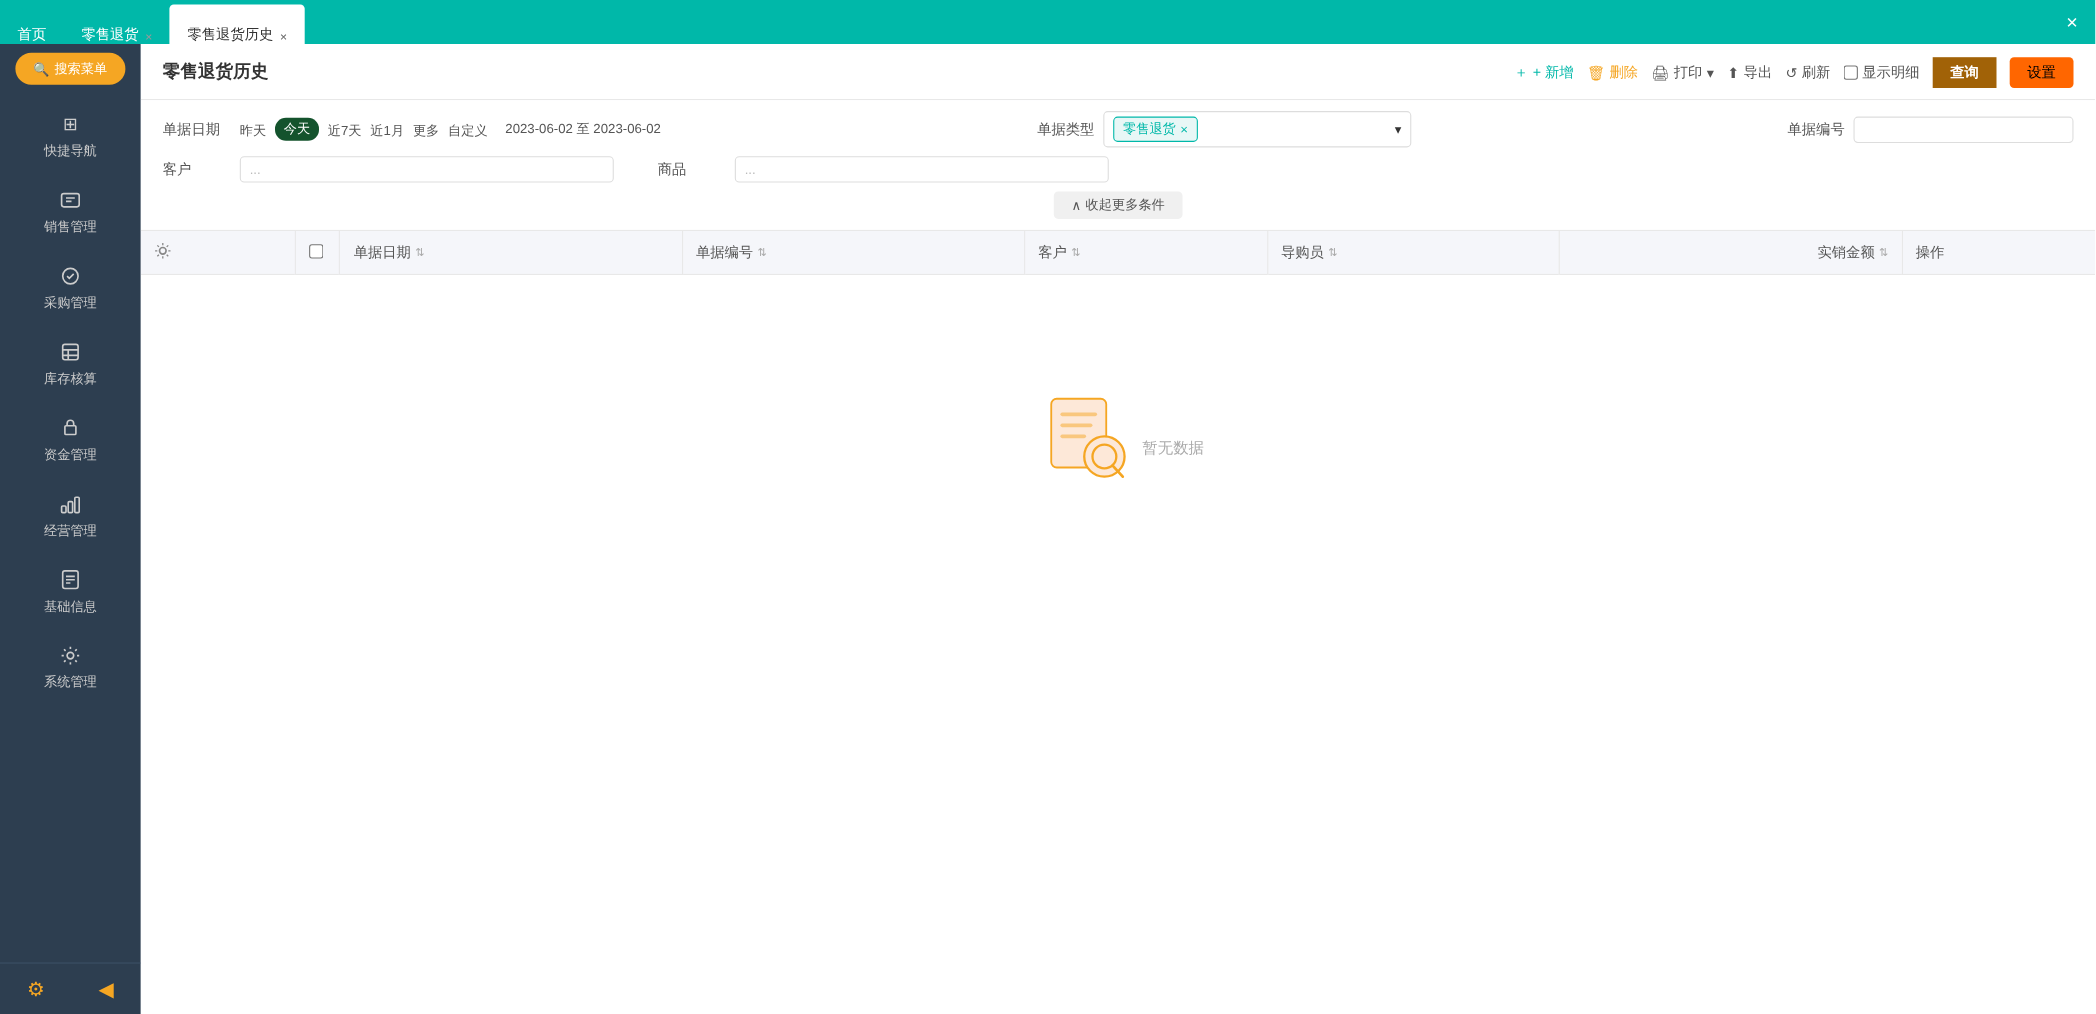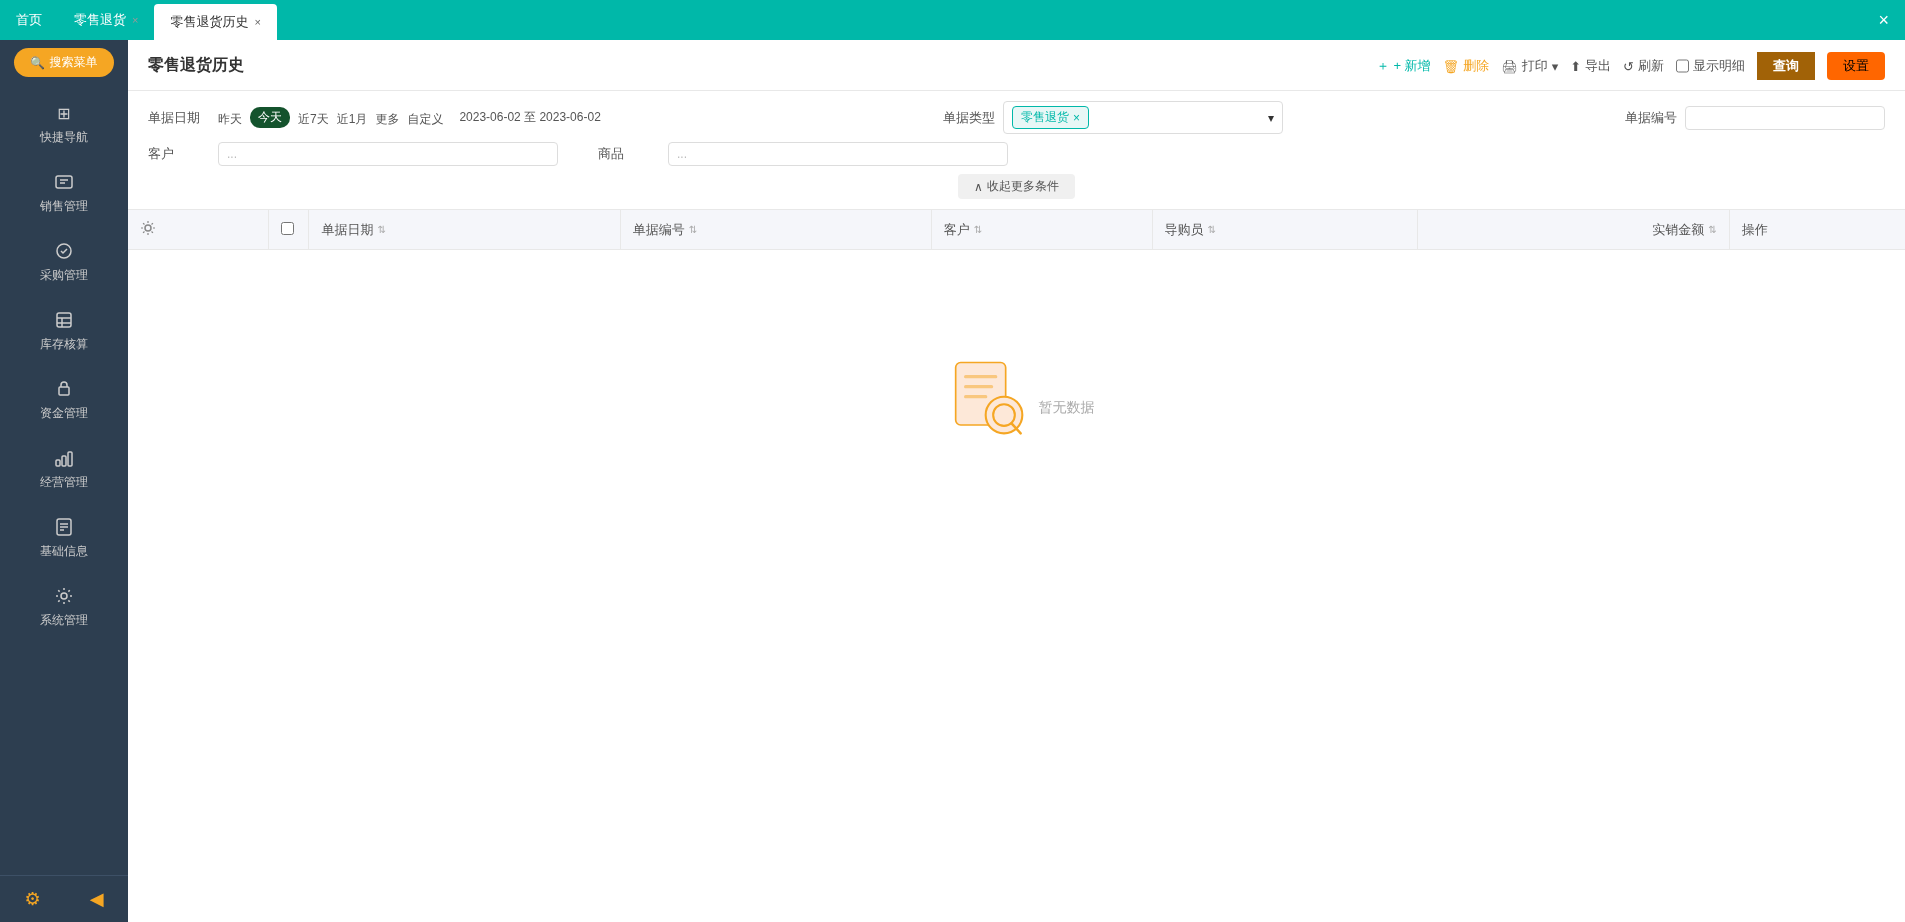--- a/index.html
+++ b/index.html
@@ -8,21 +8,21 @@
     
     .top-bar {
       height: 40px;
       background: #00b8a9;
       display: flex;
       align-items: stretch;
       flex-shrink: 0;
     }
     .tab {
       display: flex;
-      align-items: center;
+      align-items: flex-end;
       padding: 0 16px;
       font-size: 13px;
       color: #fff;
       cursor: pointer;
       gap: 6px;
       white-space: nowrap;
     }
     .tab.home { background: transparent; }
     .tab.active { background: #fff; color: #333; border-radius: 4px 4px 0 0; margin-top: 4px; }
     .tab .close-x {

